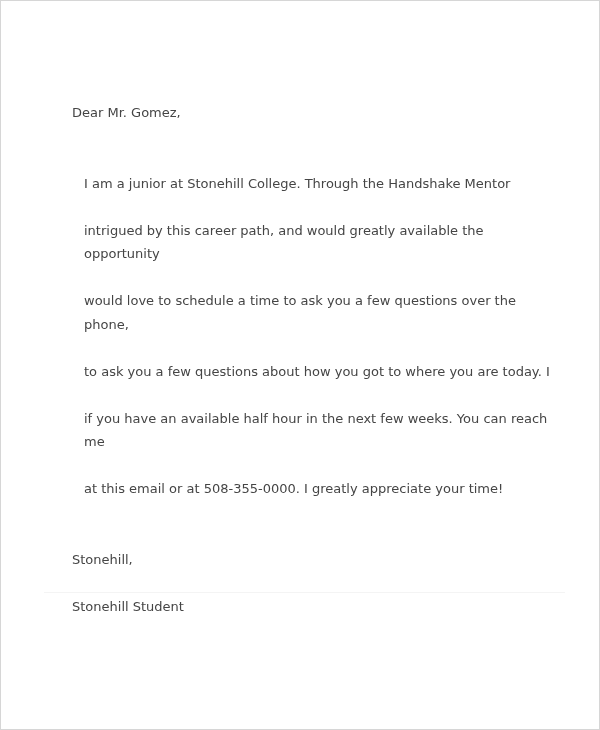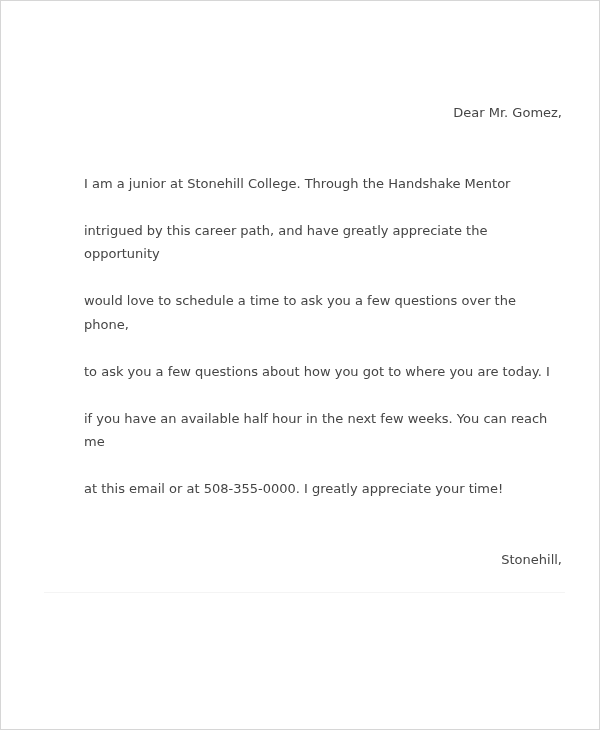--- a/index.html
+++ b/index.html
@@ -27,21 +27,20 @@
       left: 71px;
       top: 100px;
       width: 490px;
       font-family: "DejaVu Sans", sans-serif;
       font-size: 13px;
       line-height: 23.5px;
       color: #454545;
     }
     .letter p {
       margin: 0;
-      text-align: right;
     }
     .salutation {
       margin-bottom: 23.5px !important;
     }
     .body-para {
       margin-bottom: 23.5px !important;
       white-space: pre-line;
       margin-left: 12px;
     }
     .closing {
@@ -57,22 +56,23 @@
     }
   </style>
 </head>
 <body>
 
 <div class="page">
   <div class="letter">
     <p class="salutation">Dear Mr. Gomez,</p>
     <div class="body-para">
       <div>I am a junior at Stonehill College. Through the Handshake Mentor</div>
-      <div>intrigued by this career path, and have greatly appreciate the opportunity</div>
+      <div>intrigued by this career path, and would greatly available the opportunity</div>
       <div>would love to schedule a time to ask you a few questions over the phone,</div>
       <div>to ask you a few questions about how you got to where you are today. I</div>
       <div>if you have an available half hour in the next few weeks. You can reach me</div>
       <div>at this email or at 508-355-0000. I greatly appreciate your time!</div>
     </div>
     <p class="closing">Stonehill,</p>
+    <p class="signature">Stonehill Student</p>
   </div>
   <div class="footer-rule"></div>
 </div>
 
 </body></html>

